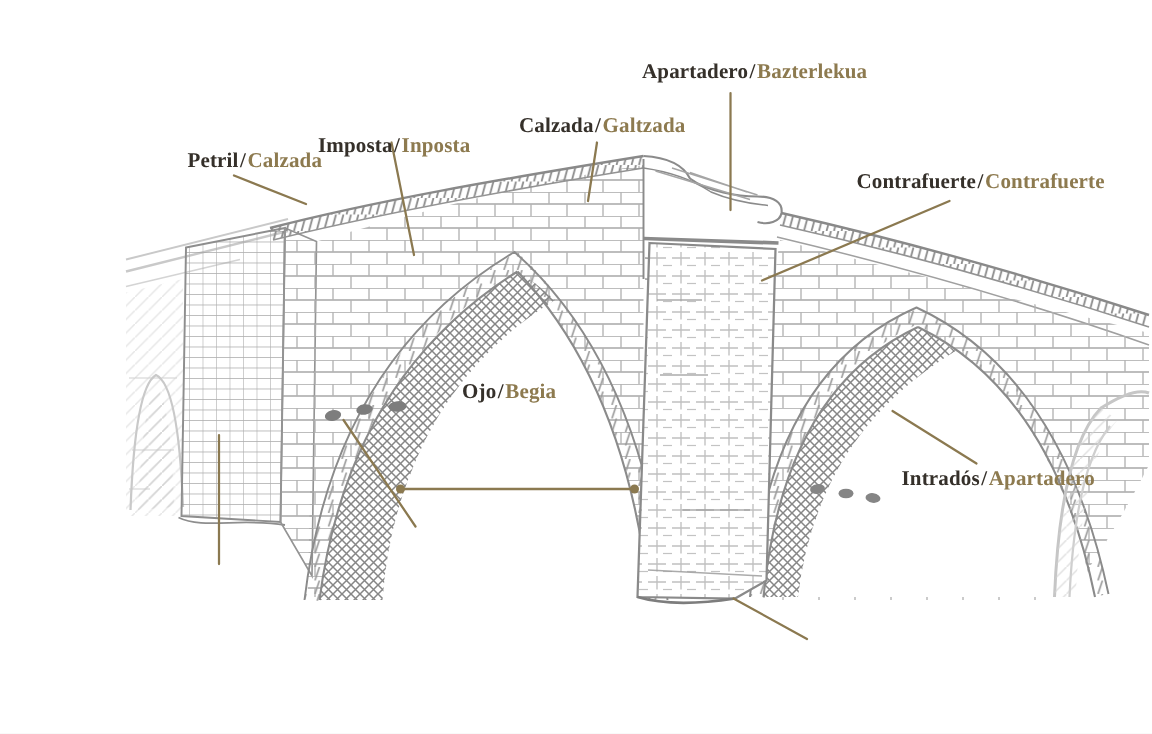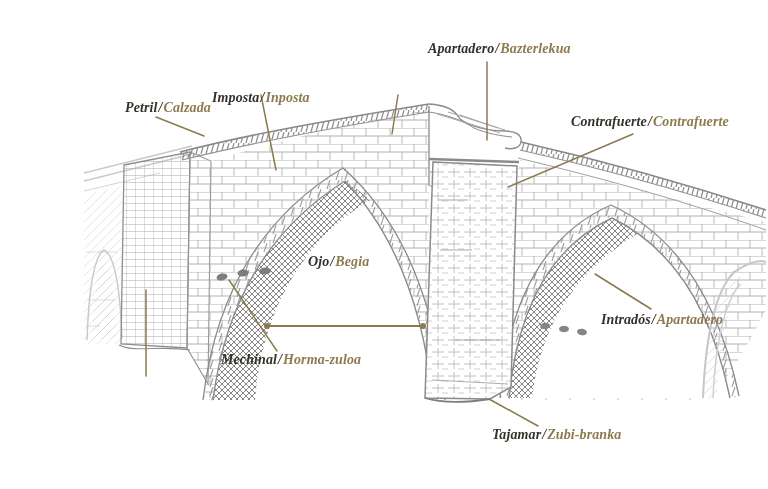--- a/index.html
+++ b/index.html
@@ -9,21 +9,21 @@
   html,body{margin:0;padding:0;}
   body{background:#e8e8e8;font-family:"Liberation Serif",serif;}
   .stage{
     position:relative;width:768px;height:489px;margin:0 auto;
     background:var(--background);overflow:hidden;
   }
   .stage svg{position:absolute;left:0;top:0;}
   .label{
     position:absolute;white-space:nowrap;
     font-family:"Liberation Serif",serif;
-    font-style:italic;font-weight:600;font-size:14px;line-height:15px;
+    font-weight:600;font-size:14px;line-height:15px;
     color:var(--term);letter-spacing:.1px;
   }
   .label .tr{color:var(--translation);}
   .label .sep{padding:0 1px;}
 </style>
 </head>
 <body>
 
 <div class="stage">
 
@@ -159,28 +159,27 @@
         <circle cx="267" cy="326" r="3" fill="var(--leader)" stroke="none"></circle>
         <circle cx="423" cy="326" r="3" fill="var(--leader)" stroke="none"></circle>
       </g>
     </g>
   </svg>
 
   <div class="label" style="left:125px;top:100px"><span>Petril</span><span class="sep">/</span><span class="tr">Calzada</span></div>
 
   <div class="label" style="left:212px;top:90px"><span>Imposta</span><span class="sep">/</span><span class="tr">Inposta</span></div>
 
+  <div class="label" style="left:346px;top:77px"><span>Calzada</span><span class="sep">/</span><span class="tr">Galtzada</span></div>
 
   <div class="label" style="left:428px;top:41px"><span>Apartadero</span><span class="sep">/</span><span class="tr">Bazterlekua</span></div>
 
   <div class="label" style="left:571px;top:114px"><span>Contrafuerte</span><span class="sep">/</span><span class="tr">Contrafuerte</span></div>
 
   <div class="label" style="left:308px;top:254px"><span>Ojo</span><span class="sep">/</span><span class="tr">Begia</span></div>
 
 
   <div class="label" style="left:601px;top:312px"><span>Intradós</span><span class="sep">/</span><span class="tr">Apartadero</span></div>
 
-  <div class="label" style="left:221px;top:352px"><span>Mechinal</span><span class="sep">/</span><span class="tr">Horma-zuloa</span></div>
 
 
-  <div class="label" style="left:492px;top:427px"><span>Tajamar</span><span class="sep">/</span><span class="tr">Zubi-branka</span></div>
 
 </div>
 
 </body></html>

